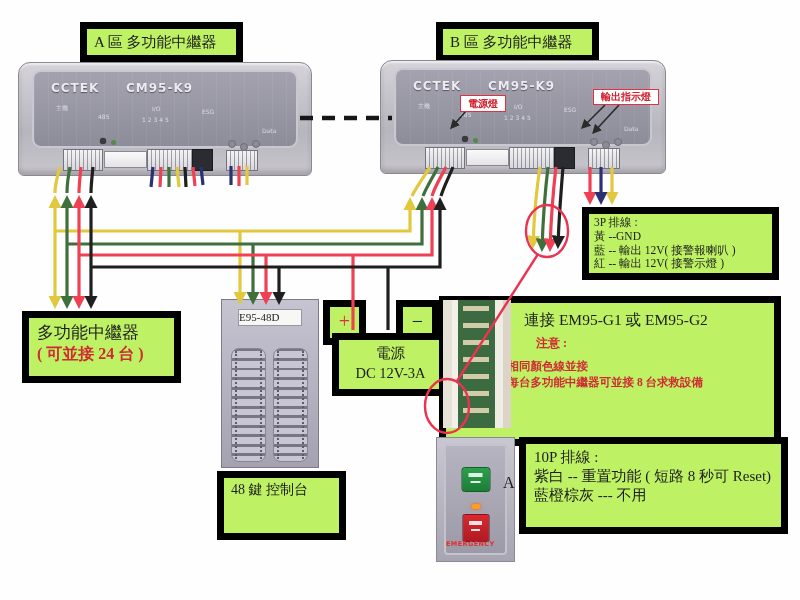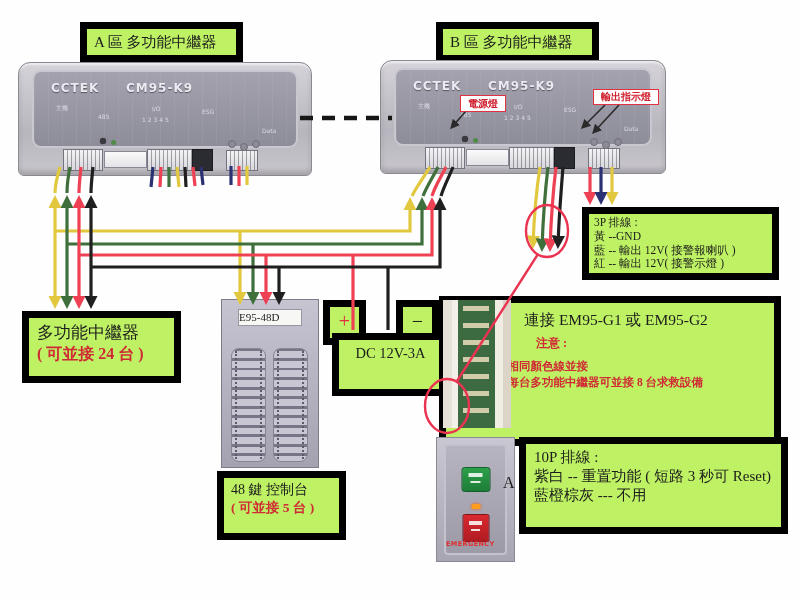--- a/index.html
+++ b/index.html
@@ -169,47 +169,47 @@
     <span class="l2 red">( 可並接 24 台 )</span>
   </div>
 
   <div class="keypad">
     <div class="kp-label">E95-48D</div>
     <i class="kp-col kp-c1"></i>
     <i class="kp-col kp-c2"></i>
   </div>
   <div class="tbox kp-box">
     <span class="l1">48 鍵 控制台</span>
-    <span class="l2 red">( 可並接 5 台 )</span>
   </div>
 
   <div class="tbox plus-box">+</div>
   <div class="tbox minus-box">−</div>
   <div class="tbox pwr-box">
+    <span>電源</span>
     <span>DC 12V-3A</span>
   </div>
 
   <div class="tbox p3-box">
     <span>3P 排線 :</span>
     <span>黃 --GND</span>
     <span>藍 -- 輸出 12V( 接警報喇叭 )</span>
     <span>紅 -- 輸出 12V( 接警示燈 )</span>
   </div>
 
   <div class="tbox cn-box">
     <span class="cn-title">連接 EM95-G1 或 EM95-G2</span>
     <span class="cn-note red">注意 :</span>
     <span class="cn-i1 red">1. 相同顏色線並接</span>
     <span class="cn-i2 red">2. 每台多功能中繼器可並接 8 台求救設備</span>
   </div>
   <div class="pcb"></div>
 
   <div class="tbox p10-box">
     <span>10P 排線 :</span>
-    <span>紫白 -- 重置功能 ( 短路 3 秒可 Reset)</span>
+    <span>紫白 -- 重置功能 ( 短路 8 秒可 Reset)</span>
     <span>藍橙棕灰 --- 不用</span>
   </div>
 
   <div class="emg">
     <div class="emg-inner">
       <i class="btn-green">
           <i class="t1"></i>
           <i class="t2"></i>
         </i>
       <i class="emg-led"></i>

